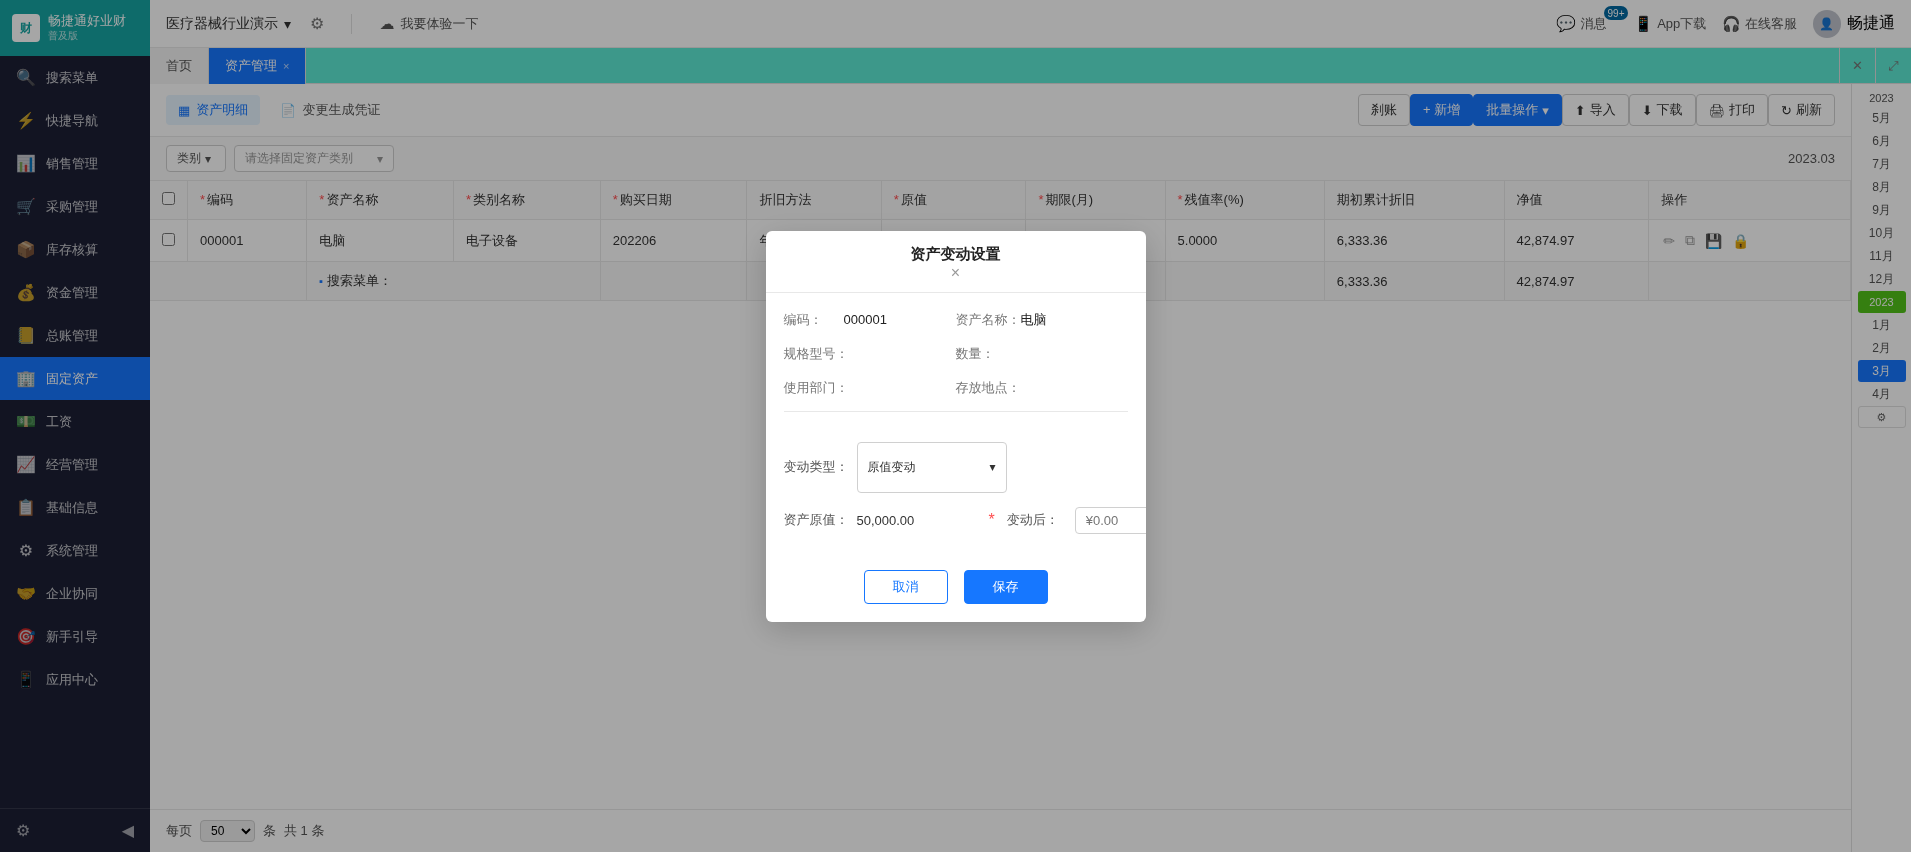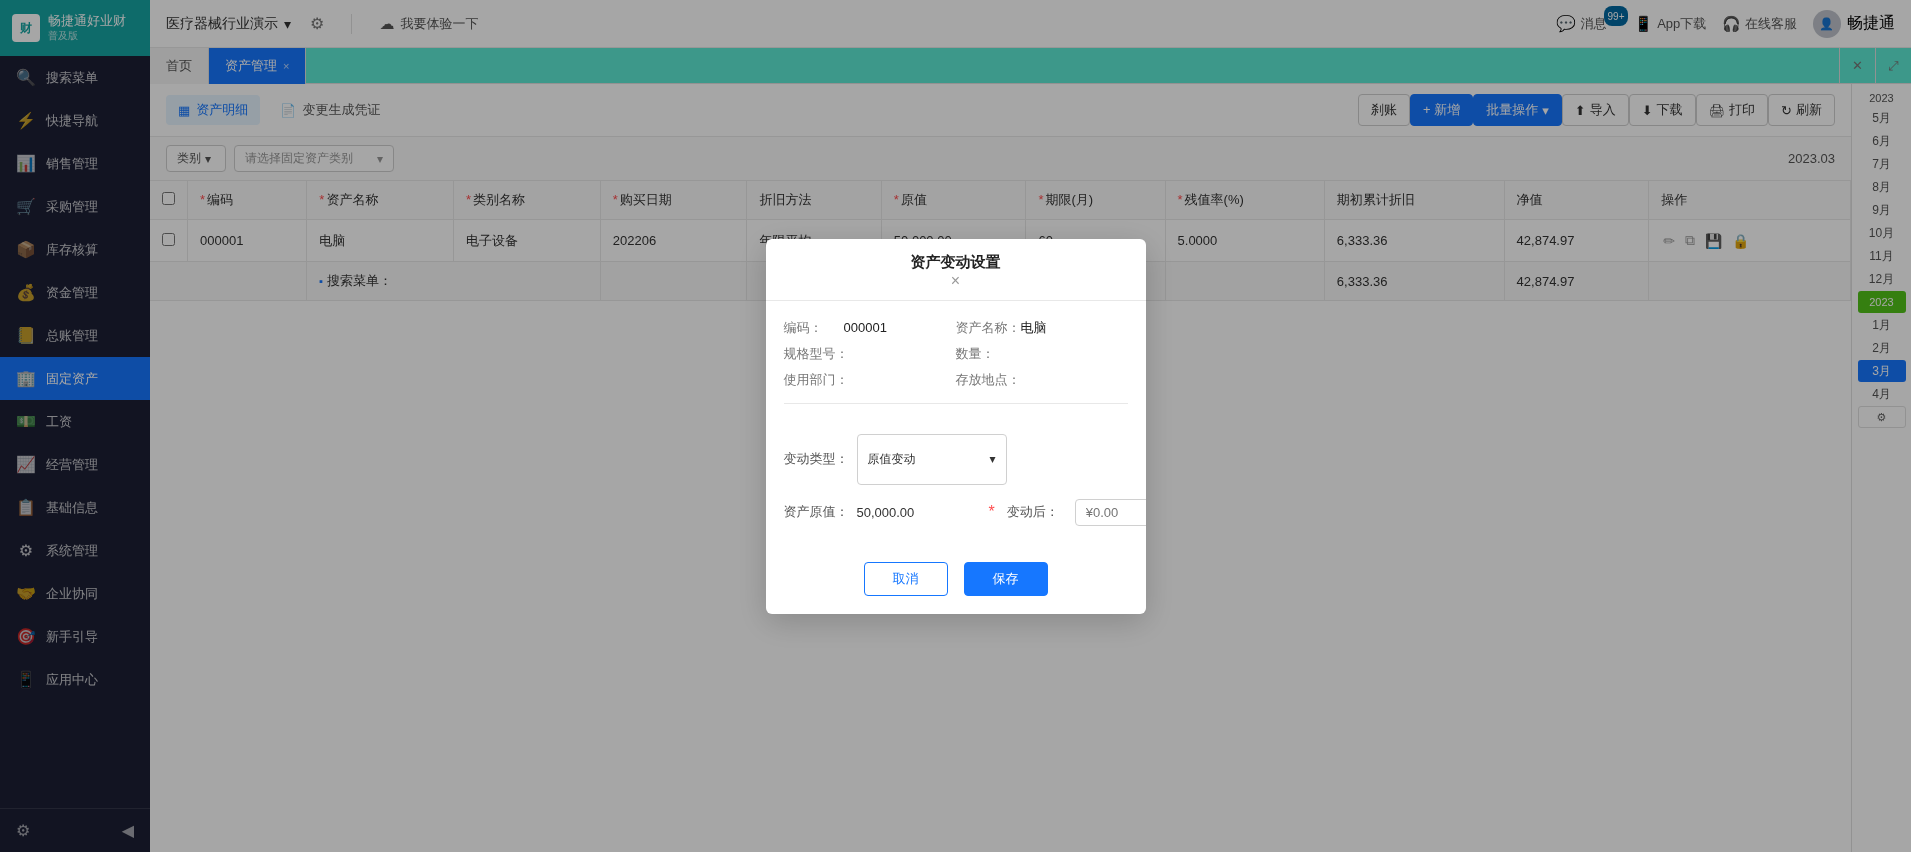--- a/index.html
+++ b/index.html
@@ -82,21 +82,21 @@
       display: flex; align-items: center; gap: 6px;
       font-size: 13px; color: #555; cursor: pointer;
     }
     .header-right { margin-left: auto; display: flex; align-items: center; gap: 16px; }
     .header-action {
       display: flex; align-items: center; gap: 4px;
       font-size: 13px; color: #555; cursor: pointer; position: relative;
     }
     .badge {
       background: #0369a1; color: #fff; font-size: 10px;
-      padding: 0 4px; border-radius: 8px; min-width: 18px; height: 20px;
+      padding: 0 4px; border-radius: 8px; min-width: 18px; height: 14px;
       display: flex; align-items: center; justify-content: center;
       position: absolute; top: -8px; right: -10px;
     }
     .header-user { display: flex; align-items: center; gap: 6px; cursor: pointer; }
     .avatar-circle { width: 28px; height: 28px; border-radius: 50%; background: #c0c4cc; display: flex; align-items: center; justify-content: center; }
 
     
     .tabs-bar {
       background: #5eead4;
       border-bottom: 1px solid #e0e0e0;
@@ -293,21 +293,21 @@
       padding: 14px 18px 10px;
       border-bottom: 1px solid #e8e8e8;
       flex-direction: column;
     }
     .modal-title { font-size: 15px; font-weight: 600; color: #222; }
     .modal-close { cursor: pointer; color: #999; font-size: 16px; }
     .modal-body { padding: 18px 18px 12px; }
     .modal-info-grid {
       display: grid;
       grid-template-columns: 1fr 1fr;
-      gap: 8px 0;
+      gap: 16px 0;
       margin-bottom: 30px;
       padding-bottom: 14px;
       border-bottom: 1px solid #e8e8e8;
     }
     .modal-info-row { display: flex; align-items: center; font-size: 13px; color: #333; }
     .modal-info-label { color: #777; min-width: 60px; }
     .modal-info-value { color: #222; }
     .modal-field { display: flex; align-items: center; margin-bottom: 14px; gap: 8px; }
     .modal-field-label { font-size: 13px; color: #555; min-width: 60px; flex-shrink: 0; }
     .modal-select-box {
@@ -579,20 +579,31 @@
               <td></td>
               <td></td>
               <td>6,333.36</td>
               <td>42,874.97</td>
               <td></td>
             </tr>
           </tbody>
         </table>
       </div>
 
+      <div class="table-footer">
+        <span>每页</span>
+        <select class="page-size-select">
+          <option>50</option>
+          <option>10</option>
+          <option>20</option>
+          <option>100</option>
+        </select>
+        <span>条</span>
+        <span>共 1 条</span>
+      </div>
     </div>
 
     <div class="mini-calendar">
       <div class="cal-month" style="font-size:11px;font-weight:500;color:#555;">2023</div>
       <div class="cal-day">5月</div>
       <div class="cal-day">6月</div>
       <div class="cal-day">7月</div>
       <div class="cal-day">8月</div>
       <div class="cal-day">9月</div>
       <div class="cal-day">10月</div>

